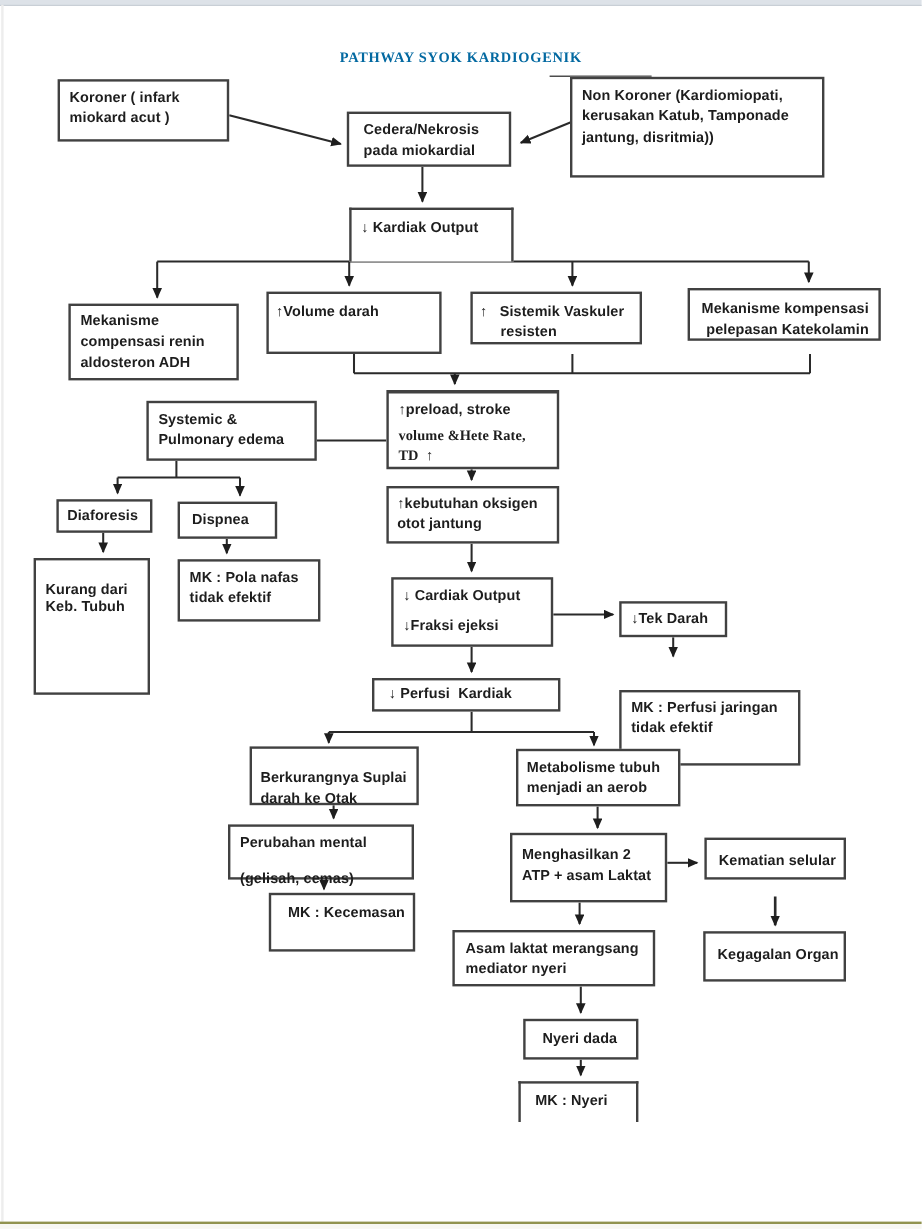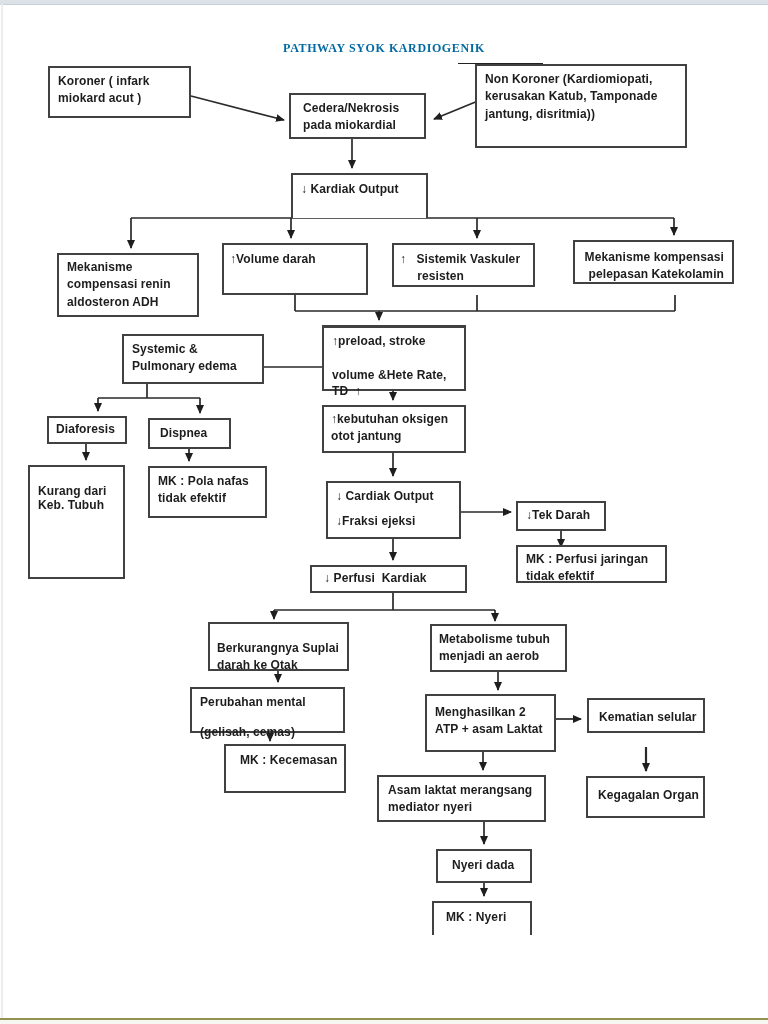--- a/index.html
+++ b/index.html
@@ -21,21 +21,21 @@
   .title-underline{position:absolute;left:458px;top:63px;width:85px;height:0;border-top:1.6px solid #222;}
 
   .node{
     position:absolute;box-sizing:border-box;background:#fff;
     border:2px solid #414141;color:#1d1d1d;
     font-size:12px;line-height:1.45;font-weight:600;letter-spacing:.1px;
     padding:5px 8px;white-space:pre;
   }
   .node span{display:block;white-space:pre;}
   .open-bottom{border-bottom:none;}
-  .t2{margin-top:18px;}
+  .t2{margin-top:6px;font-family:Liberation Serif, serif;}
   .t2-tight{margin-top:12px;line-height:1.2;}
   .t2-gap{margin-top:13px;}
   .t2-gap2{margin-top:8px;}
   svg.connectors{position:absolute;left:0;top:0;pointer-events:none;}
 </style>
 </head>
 <body>
 
 <div class="page-topbar"></div>
 <div class="page-leftline"></div>
@@ -137,21 +137,21 @@
 <div class="node" style="left:148px;top:466px;width:119px;height:52px;"><span>MK : Pola nafas
 tidak efektif</span></div>
 
 <div class="node" style="left:322px;top:405px;width:144px;height:48px;padding:4px 7px;"><span>↑kebutuhan oksigen
 otot jantung</span></div>
 
 <div class="node" style="left:326px;top:481px;width:135px;height:58px;"><span>↓ Cardiak Output</span><span class="t2-gap2">↓Fraksi ejeksi</span></div>
 
 <div class="node" style="left:516px;top:501px;width:90px;height:30px;padding:4px 8px;"><span>↓Tek Darah</span></div>
 
-<div class="node" style="left:516px;top:545px;width:151px;height:38px;padding:4px 8px;"><span>MK : Perfusi jaringan
+<div class="node" style="left:516px;top:575px;width:151px;height:63px;padding:4px 8px;"><span>MK : Perfusi jaringan
 tidak efektif</span></div>
 
 <div class="node" style="left:310px;top:565px;width:157px;height:28px;padding:3px 12px;"><span>↓ Perfusi  Kardiak</span></div>
 
 <div class="node" style="left:208px;top:622px;width:141px;height:49px;padding:16px 7px;"><span>Berkurangnya Suplai
 darah ke Otak</span></div>
 
 <div class="node" style="left:430px;top:624px;width:137px;height:48px;padding:5px 7px;"><span>Metabolisme tubuh
 menjadi an aerob</span></div>
 

